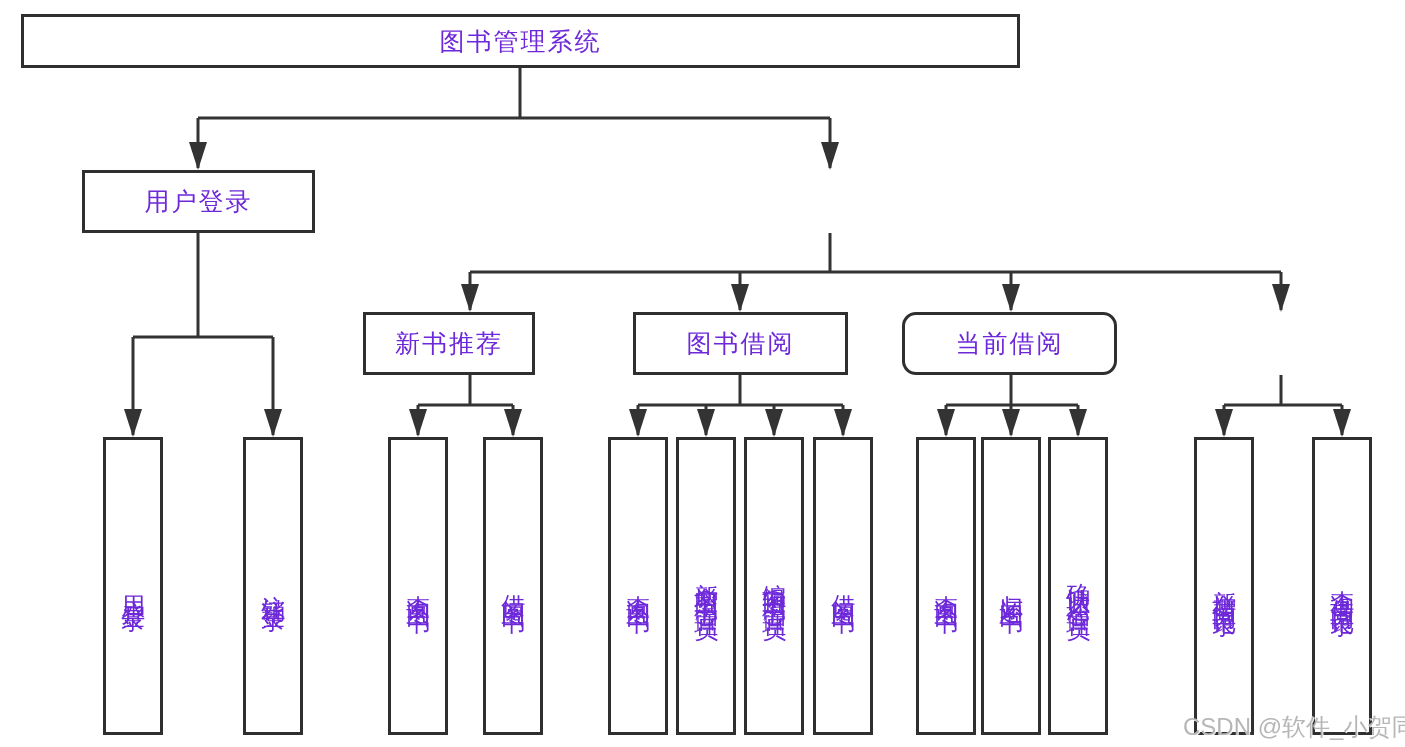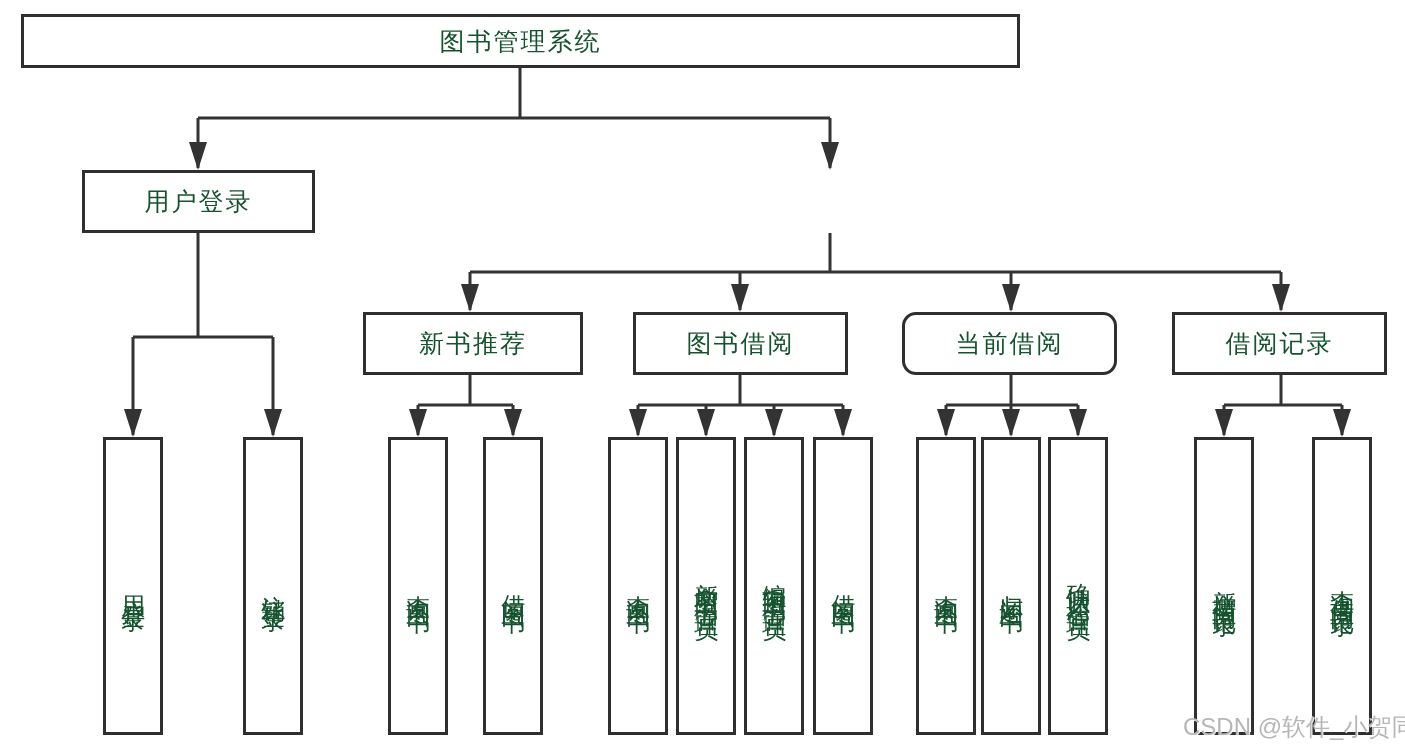--- a/index.html
+++ b/index.html
@@ -12,29 +12,29 @@
   }
   svg.connectors{position:absolute;left:0;top:0;z-index:1;}
   .box{
     position:absolute;
     box-sizing:border-box;
     border:3px solid #2f2f2f;
     background:#ffffff;
     display:flex;
     align-items:center;
     justify-content:center;
-    color:#14532d;
+    color:#6d28d9;
     z-index:2;
   }
   .hbox{font-size:25px;letter-spacing:2px;white-space:nowrap;}
   .root-box    {left:21px;  top:14px;  width:999px;height:54px;}
   .user-login  {left:82px;  top:170px; width:233px;height:63px;}
   .book-mgmt   {left:712px; top:170px; width:235px;height:63px;}
   .lv3{top:312px;height:63px;}
-  .new-book-rec  {left:363px; width:220px;}
+  .new-book-rec  {left:363px; width:172px;}
   .book-borrow   {left:633px; width:215px;}
   .current-borrow{left:902px; width:215px;border-radius:14px;}
   .borrow-records{left:1172px;width:215px;}
   .leaf{top:437px;height:298px;width:60px;}
   .leaf .vtext{
     writing-mode:vertical-rl;
     font-size:24px;
     letter-spacing:5px;
     line-height:1.1;
     white-space:nowrap;
@@ -109,23 +109,20 @@
 
   <div class="box hbox lv3 new-book-rec">
     <span>新书推荐</span>
   </div>
   <div class="box hbox lv3 book-borrow">
     <span>图书借阅</span>
   </div>
   <div class="box hbox lv3 current-borrow">
     <span>当前借阅</span>
   </div>
-  <div class="box hbox lv3 borrow-records">
-    <span>借阅记录</span>
-  </div>
 
   <div class="box leaf lf1">
     <span class="vtext">用户登录</span>
   </div>
   <div class="box leaf lf2">
     <span class="vtext">注销登录</span>
   </div>
 
   <div class="box leaf lf3">
     <span class="vtext">查询图书</span>

